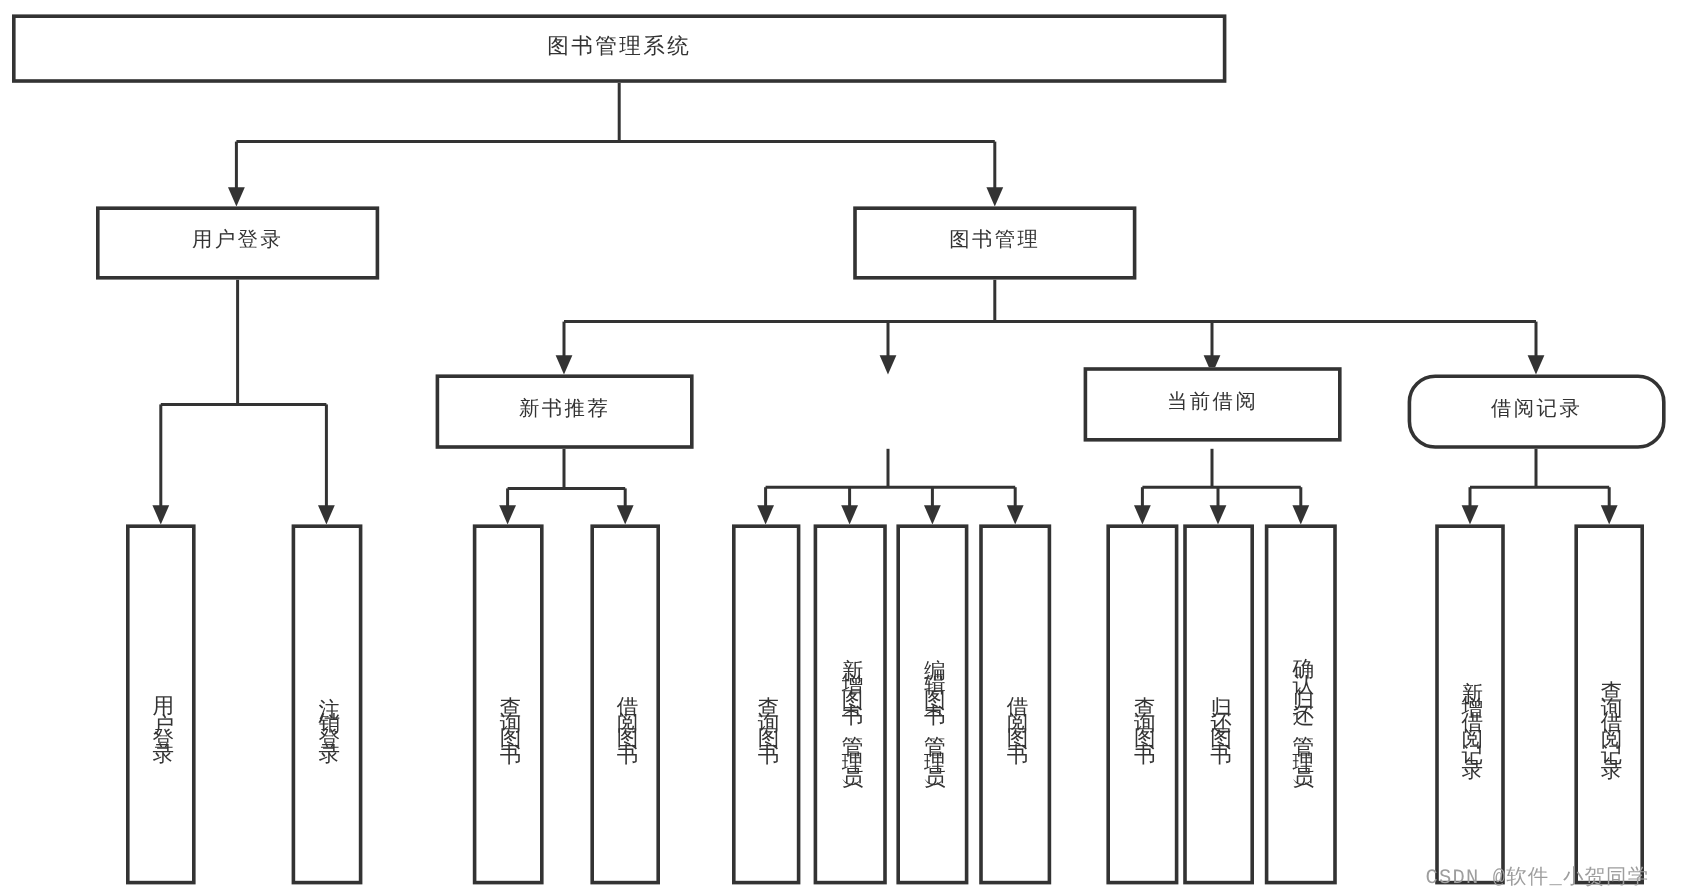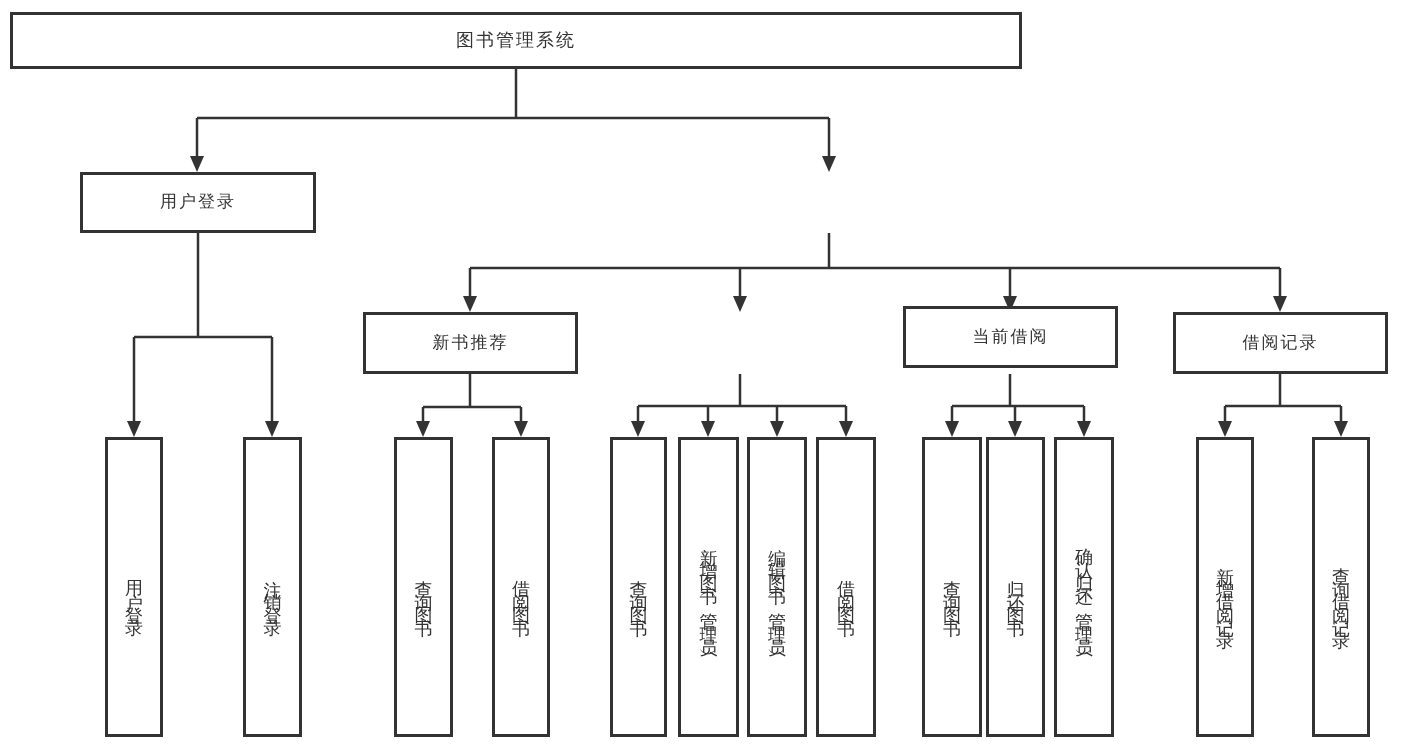--- a/index.html
+++ b/index.html
@@ -6,21 +6,21 @@
     --border:#333333;
     --text:#333333;
     --bg:#ffffff;
     --wm:#9e9e9e;
   }
   html,body{margin:0;padding:0;background:var(--bg);}
   .stage{
     position:relative;
     width:1405px;height:747px;
     background:var(--bg);
-    font-family:Liberation Serif, serif;
+    font-family:Liberation Mono, monospace;
     color:var(--text);
     overflow:hidden;
   }
   svg.connectors{
     position:absolute;left:0;top:0;width:1405px;height:747px;
     color:var(--border);
   }
   .node{
     position:absolute;
     background:#ffffff;
@@ -125,28 +125,31 @@
     </g>
   </svg>
 
   <div class="node h-node root-node" style="left:10px;top:12px;width:1012px;height:57px;">
     <span>图书管理系统</span>
   </div>
 
   <div class="node h-node" style="left:80px;top:172px;width:236px;height:61px;">
     <span>用户登录</span>
   </div>
+  <div class="node h-node" style="left:711px;top:172px;width:236px;height:61px;">
+    <span>图书管理</span>
+  </div>
 
   <div class="node h-node" style="left:363px;top:312px;width:215px;height:62px;align-items:center;">
     <span>新书推荐</span>
   </div>
   <div class="node h-node" style="left:903px;top:306px;width:215px;height:62px;">
     <span>当前借阅</span>
   </div>
-  <div class="node h-node" style="left:1173px;top:312px;width:215px;height:62px;">
+  <div class="node h-node" style="left:1173px;top:312px;width:215px;height:62px;border-radius:23px;">
     <span>借阅记录</span>
   </div>
 
   <div class="node v-node" style="left:105px;top:437px;width:58px;height:300px;">
     <span>用户登录</span>
   </div>
   <div class="node v-node" style="left:243px;top:437px;width:59px;height:300px;">
     <span>注销登录</span>
   </div>
 
@@ -180,14 +183,15 @@
     <span>确认归还（管理员）</span>
   </div>
 
   <div class="node v-node" style="left:1196px;top:437px;width:58px;height:300px;">
     <span>新增借阅记录</span>
   </div>
   <div class="node v-node" style="left:1312px;top:437px;width:58px;height:300px;">
     <span>查询借阅记录</span>
   </div>
 
+  <div class="watermark">CSDN @软件_小贺同学</div>
 
 </div>
 
 </body></html>

